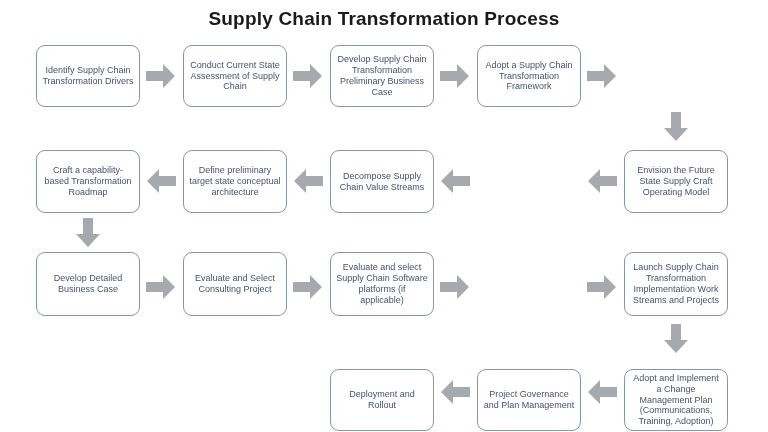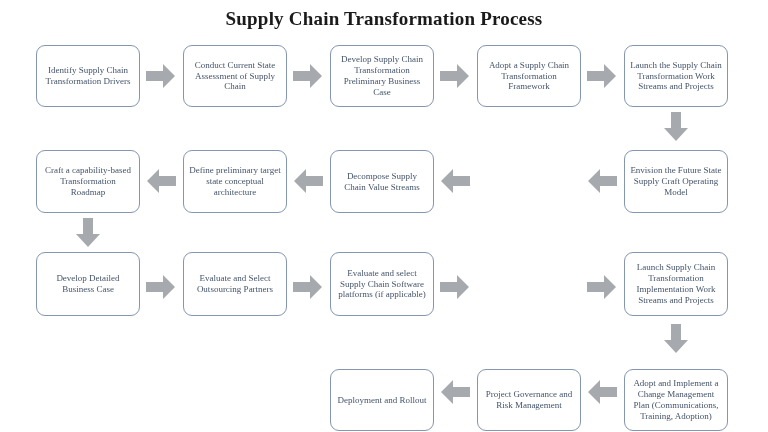--- a/index.html
+++ b/index.html
@@ -1,18 +1,18 @@
 <!DOCTYPE html>
 <html style="--background: #ffffff; --title-color: #1a1a1a; --box-border: #8496b0; --box-text: #44546a; --arrow-fill: #a6a9ad;"><head>
 <meta charset="utf-8">
 <style>
   html,body{margin:0;padding:0;background:#fff;}
   .canvas{
     position:relative;width:768px;height:432px;background:var(--background,#fff);
-    font-family:Liberation Serif, serif;overflow:hidden;
+    font-family:Liberation Sans, sans-serif;overflow:hidden;
   }
   .title{
     position:absolute;top:8px;left:0;width:768px;margin:0;
     text-align:center;font-size:19px;font-weight:700;
     color:var(--title-color,#1a1a1a);letter-spacing:0.2px;
   }
   .box{
     position:absolute;width:104px;box-sizing:border-box;
     border:1.3px solid var(--box-border,#8496b0);border-radius:9px;
     background:#fff;color:var(--box-text,#44546a);
@@ -41,21 +41,20 @@
 </head>
 <body>
 
 <div class="canvas">
   <h1 class="title">Supply Chain Transformation Process</h1>
 
   <div class="box r1 c1">Identify Supply Chain Transformation Drivers</div>
   <div class="box r1 c2">Conduct Current State Assessment of Supply Chain</div>
   <div class="box r1 c3">Develop Supply Chain Transformation Preliminary Business Case</div>
   <div class="box r1 c4">Adopt a Supply Chain Transformation Framework</div>
-  <div class="box r1 c5">Launch the Supply Chain Transformation Work Streams and Projects</div>
 
   <div class="arrow gx1 ry1">
       <svg width="30" height="26" viewBox="0 0 30 26">
         <polygon points="0,8 17,8 17,1 29,13 17,25 17,18 0,18"></polygon>
       </svg>
     </div>
   <div class="arrow gx2 ry1">
       <svg width="30" height="26" viewBox="0 0 30 26">
         <polygon points="0,8 17,8 17,1 29,13 17,25 17,18 0,18"></polygon>
       </svg>
@@ -103,21 +102,21 @@
       </svg>
     </div>
 
   <div class="arrow adown ad2">
       <svg width="26" height="30" viewBox="0 0 26 30">
         <polygon points="8,0 18,0 18,16 25,16 13,29 1,16 8,16"></polygon>
       </svg>
     </div>
 
   <div class="box r3 c1">Develop Detailed Business Case</div>
-  <div class="box r3 c2">Evaluate and Select Outsourcing Partners</div>
+  <div class="box r3 c2">Evaluate and Select Consulting Project</div>
   <div class="box r3 c3">Evaluate and select Supply Chain Software platforms (if applicable)</div>
   <div class="box r3 c5">Launch Supply Chain Transformation Implementation Work Streams and Projects</div>
 
   <div class="arrow gx1 ry3">
       <svg width="30" height="26" viewBox="0 0 30 26">
         <polygon points="0,8 17,8 17,1 29,13 17,25 17,18 0,18"></polygon>
       </svg>
     </div>
   <div class="arrow gx2 ry3">
       <svg width="30" height="26" viewBox="0 0 30 26">
@@ -135,21 +134,21 @@
       </svg>
     </div>
 
   <div class="arrow adown ad3">
       <svg width="26" height="30" viewBox="0 0 26 30">
         <polygon points="8,0 18,0 18,16 25,16 13,29 1,16 8,16"></polygon>
       </svg>
     </div>
 
   <div class="box r4 c5">Adopt and Implement a Change Management Plan (Communications, Training, Adoption)</div>
-  <div class="box r4 c4">Project Governance and Risk Management</div>
+  <div class="box r4 c4">Project Governance and Plan Management</div>
   <div class="box r4 c3">Deployment and Rollout</div>
 
   <div class="arrow gx4 ry4">
       <svg width="30" height="26" viewBox="0 0 30 26">
         <polygon points="30,8 13,8 13,1 1,13 13,25 13,18 30,18"></polygon>
       </svg>
     </div>
   <div class="arrow gx3 ry4">
       <svg width="30" height="26" viewBox="0 0 30 26">
         <polygon points="30,8 13,8 13,1 1,13 13,25 13,18 30,18"></polygon>

